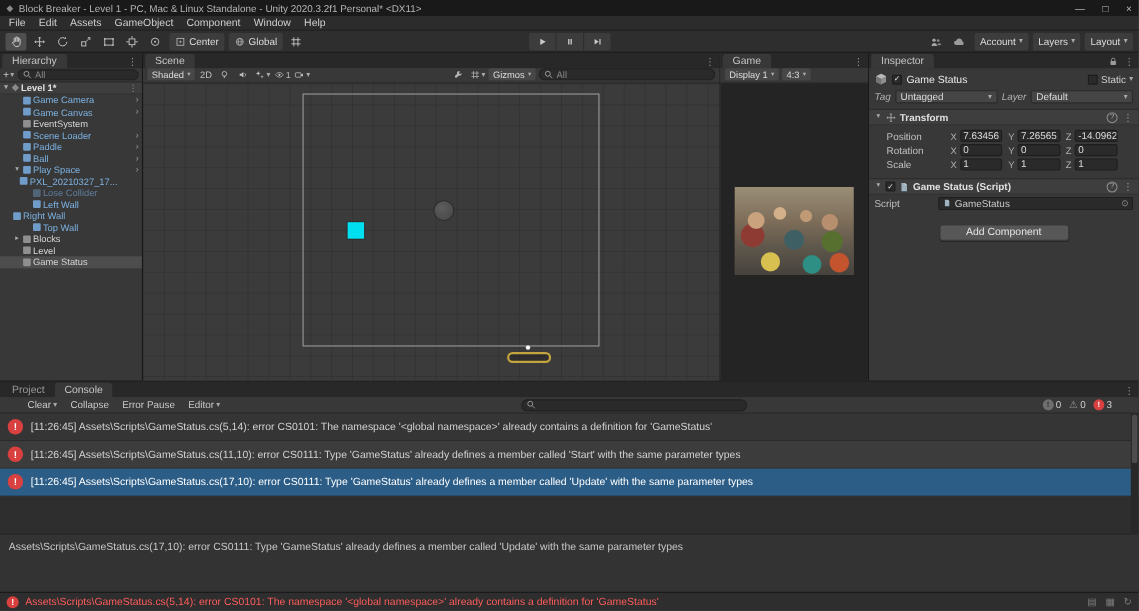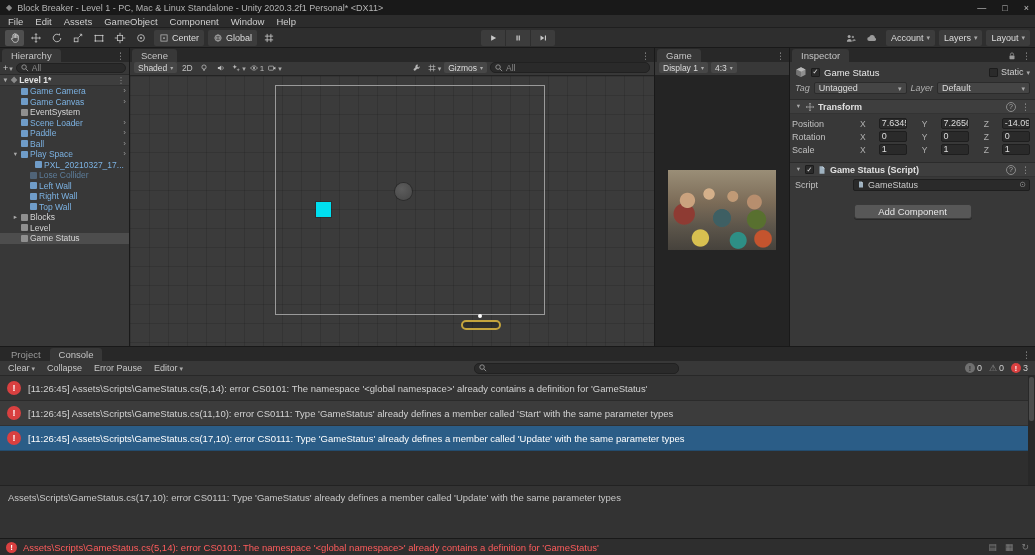--- a/index.html
+++ b/index.html
@@ -109,33 +109,33 @@
   .static-grp { margin-left:auto; display:flex; align-items:center; gap:3px; color:#cfcfcf; }
   .checkbox { width:9px; height:9px; background:#2a2a2a; border:1px solid #1c1c1c; border-radius:1px; display:flex; align-items:center; justify-content:center; font-size:7px; color:#e0e0e0; flex:0 0 auto; }
   .go-row2 { height:16px; display:flex; align-items:center; gap:4px; padding:0 5px; }
   .lab { color:#b0b0b0;font-style:italic; }
   .dd-field { flex:1; height:12px; background:#454545; border:1px solid #2b2b2b; border-radius:2px; display:flex; align-items:center; justify-content:space-between; padding:0 4px; min-width:0; color:#ddd; }
   .comp-header { height:15px; background:#3e3e3e; border-top:1px solid #2b2b2b; border-bottom:1px solid #333; display:flex; align-items:center; gap:3px; padding:0 5px; margin-top:3px; }
   .comp-title { font-weight:bold; color:#e0e0e0; }
   .hdr-right { margin-left:auto; display:flex; align-items:center; gap:5px; color:#9f9f9f; font-size:9px; }
   .help-circle { width:10px; height:10px; border-radius:50%; border:1px solid #8a8a8a; display:flex; align-items:center; justify-content:center; font-size:7px; color:#aaa; }
   .vec-rows { padding-top:3px; }
-  .vec-row { height:13px; display:flex; align-items:center; padding:0 2px; gap:12px; }
+  .vec-row { height:13px; display:flex; align-items:center; padding:0 16px; gap:2px; }
   .vec-label { width:56px; color:#c0c0c0; flex:0 0 auto; }
   .axis-lab { color:#b0b0b0; font-size:8.5px; padding-right:1px; }
   .num-field { flex:1; height:11px; background:#2a2a2a; border:1px solid #1e1e1e; border-radius:2px; padding:0 2px; line-height:9px; overflow:hidden; white-space:nowrap; color:#dcdcdc; min-width:0; margin-right:3px; display:flex; align-items:center; }
   .script-header { margin-top:6px; }
   .script-row { height:15px; display:flex; align-items:center; padding:1px 5px; gap:2px; }
   .obj-field { flex:1; height:12px; background:#2a2a2a; border:1px solid #1e1e1e; border-radius:2px; display:flex; align-items:center; gap:3px; padding:0 3px; color:#c8c8c8; min-width:0; }
   .picker { margin-left:auto; color:#8f8f8f; font-size:8px; line-height:1; }
   .add-comp { width:118px; height:15px; margin:12px auto 0; background:#575757; border:1px solid #393939; border-radius:3px; color:#e6e6e6; font-size:9.5px; display:flex; align-items:center; justify-content:center; box-shadow:0 1px 0 rgba(0,0,0,.3); }
 
   
   .console { flex:0 0 192px; display:flex; flex-direction:column; border-top:1px solid #191919; background:#313131; }
-  .console-toolbar { flex:0 0 15px; background:#383838; border-bottom:1px solid #282828; display:flex; align-items:center; padding:0 3px; font-size:9px; color:#c8c8c8; gap:2px; }
+  .console-toolbar { flex:0 0 15px; background:#383838; border-bottom:1px solid #282828; display:flex; align-items:center; padding:0 20px; font-size:9px; color:#c8c8c8; gap:2px; }
   .cbtn { padding:0 5px; display:flex; align-items:center; gap:2px; height:13px; border-radius:2px; }
   .console-search { width:205px; margin-left:auto; }
   .counts { margin-left:auto; display:flex; align-items:center; gap:7px; padding-right:4px; }
   .count { display:flex; align-items:center; gap:2px; color:#bdbdbd; }
   .count .num { color:#cfcfcf; }
   .mini-badge { width:10px; height:10px; border-radius:50%; background:#6f6f6f; color:#2e2e2e; font-size:7px; font-weight:bold; display:flex; align-items:center; justify-content:center; }
   .mini-badge.err { background:var(--error-red); color:#fff; }
   .mini-warn { font-size:9px; color:#8f8f8f; line-height:1; }
   .console-list { flex:0 0 109px; position:relative; background:#2e2e2e; overflow:hidden; font-size:9.5px; }
   .console-row { height:25px; display:flex; align-items:center; gap:7px; padding:0 7px; border-bottom:1px solid rgba(0,0,0,.18); }
@@ -357,36 +357,36 @@
               <span class="obj-icon"></span>
               <span class="hier-label">Ball</span>
               <span class="prefab-arrow">›</span>
             </div>
             <div class="hier-row c-prefab" style="padding-left: 12px;">
               <span class="expander">▾</span>
               <span class="obj-icon"></span>
               <span class="hier-label">Play Space</span>
               <span class="prefab-arrow">›</span>
             </div>
-            <div class="hier-row c-prefab" style="padding-left: 26px;">
+            <div class="hier-row c-prefab" style="padding-left: 9px;">
               <span class="expander"></span>
               <span class="obj-icon"></span>
               <span class="hier-label">PXL_20210327_17...</span>
             </div>
             <div class="hier-row c-prefab-disabled" style="padding-left: 21px;">
               <span class="expander"></span>
               <span class="obj-icon"></span>
               <span class="hier-label">Lose Collider</span>
             </div>
             <div class="hier-row c-prefab" style="padding-left: 21px;">
               <span class="expander"></span>
               <span class="obj-icon"></span>
               <span class="hier-label">Left Wall</span>
             </div>
-            <div class="hier-row c-prefab" style="padding-left: 21px; text-align: right;">
+            <div class="hier-row c-prefab" style="padding-left: 3px; text-align: right;">
               <span class="expander"></span>
               <span class="obj-icon"></span>
               <span class="hier-label">Right Wall</span>
             </div>
             <div class="hier-row c-prefab" style="padding-left: 21px;">
               <span class="expander"></span>
               <span class="obj-icon"></span>
               <span class="hier-label">Top Wall</span>
             </div>
             <div class="hier-row c-normal" style="padding-left: 12px;">

